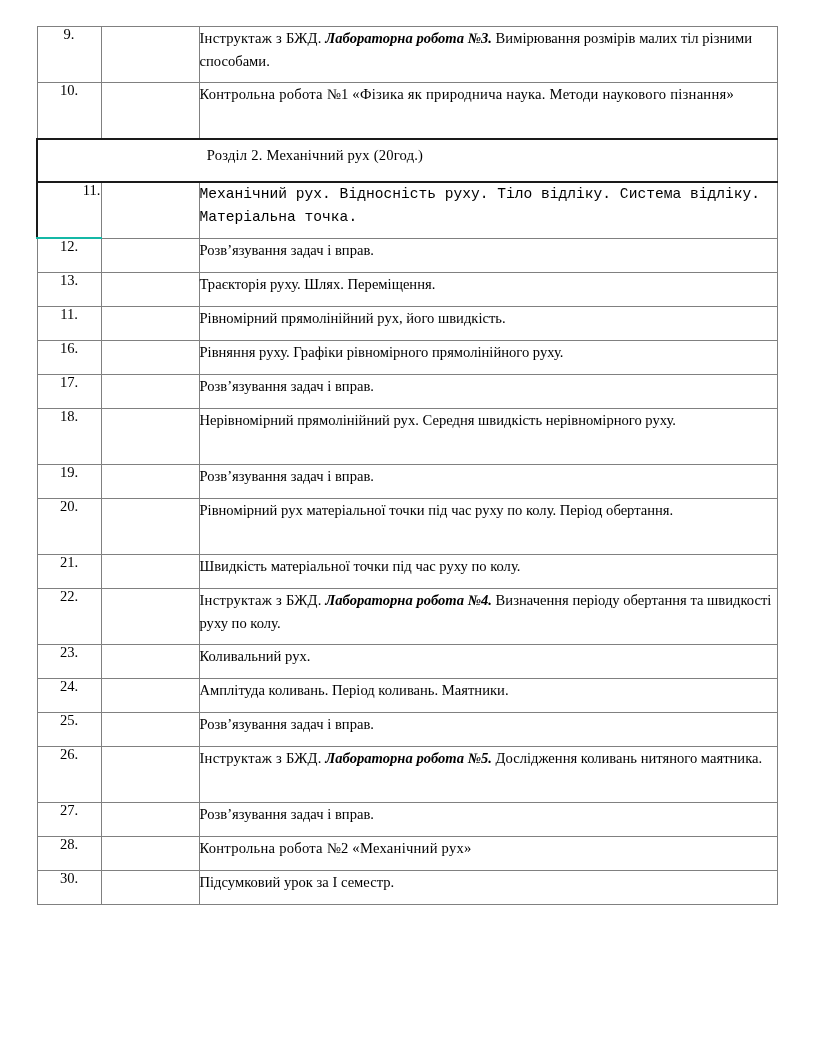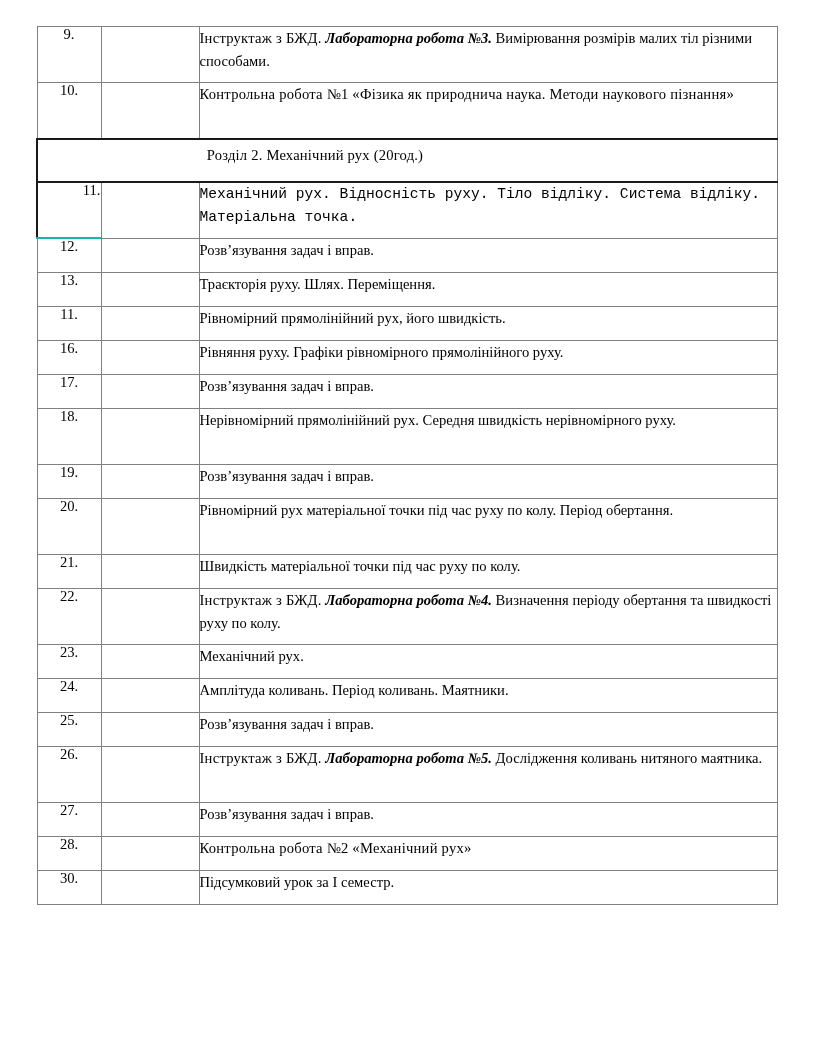--- a/index.html
+++ b/index.html
@@ -169,21 +169,21 @@
           <td class="topic"><span class="r">Швидкість матеріальної точки під час руху по колу.</span></td>
         </tr>
         <tr class="h-two">
           <td class="num">22.</td>
           <td class="date"></td>
           <td class="topic"><span class="b">Інструктаж з БЖД.</span><span class="r"> </span><span class="bi">Лабораторна робота №4.</span><span class="r"> Визначення періоду обертання та швидкості руху по колу.</span></td>
         </tr>
         <tr class="h-one">
           <td class="num">23.</td>
           <td class="date"></td>
-          <td class="topic"><span class="r">Механічний рух.</span></td>
+          <td class="topic"><span class="r">Коливальний рух.</span></td>
         </tr>
         <tr class="h-one">
           <td class="num">24.</td>
           <td class="date"></td>
           <td class="topic"><span class="r">Амплітуда коливань. Період коливань. Маятники.</span></td>
         </tr>
         <tr class="h-one">
           <td class="num">25.</td>
           <td class="date"></td>
           <td class="topic"><span class="r">Розв’язування задач і вправ.</span></td>

